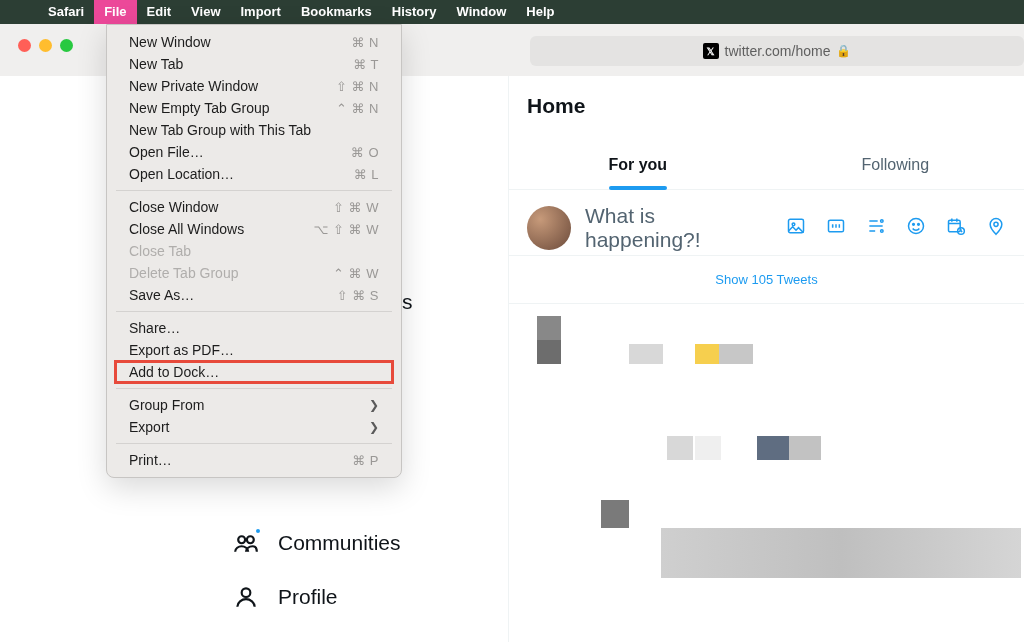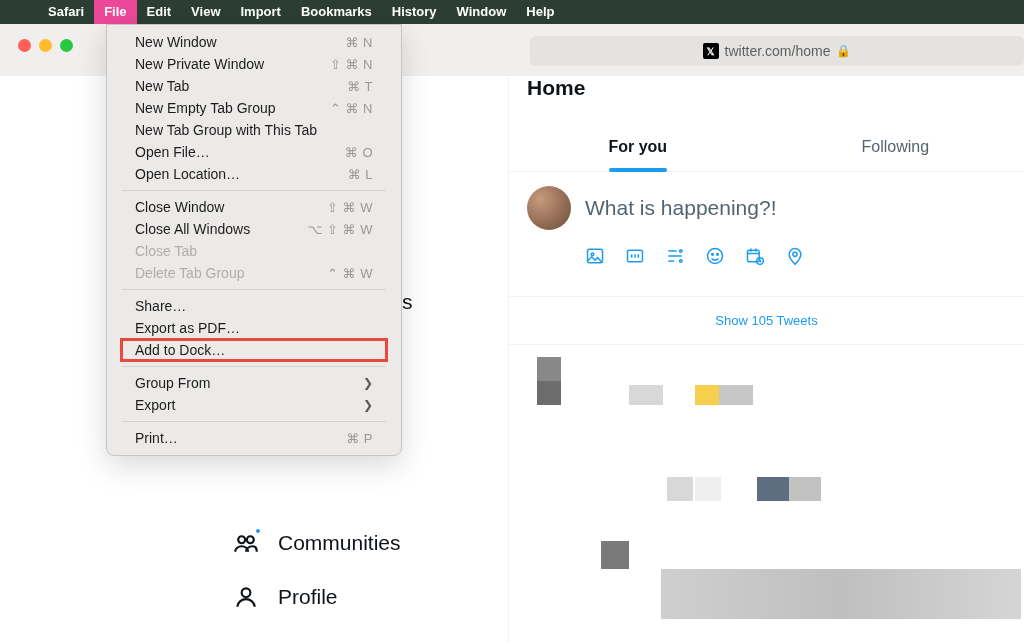--- a/index.html
+++ b/index.html
@@ -16,46 +16,46 @@
   .traffic-lights { position: absolute; top: 15px; left: 18px; display: flex; gap: 8px; }
   .tl { width: 13px; height: 13px; border-radius: 50%; }
   .tl.red { background: #ff5f57; }
   .tl.yellow { background: #ffbd2e; }
   .tl.green { background: #28c940; }
   .addr-bar { position: absolute; left: 530px; right: 0; top: 12px; height: 30px; background: #e4e3e2; border-radius: 6px; display: flex; align-items: center; justify-content: center; gap: 6px; color: #5f5f5f; font-size: 14px; }
   .addr-bar .x-badge { width: 16px; height: 16px; background: #000; color: #fff; display: flex; align-items: center; justify-content: center; font-size: 10px; font-weight: 700; border-radius: 2px; }
   .addr-bar .lock { font-size: 12px; color: #9a9a9a; }
 
   
-  .dropdown { position: absolute; top: 24px; left: 106px; width: 296px; background: #eceae8; border: 1px solid #c7c5c3; border-radius: 0 0 8px 8px; box-shadow: 0 10px 30px rgba(0,0,0,.15); padding: 6px 14px; z-index: 50; }
+  .dropdown { position: absolute; top: 24px; left: 106px; width: 296px; background: #eceae8; border: 1px solid #c7c5c3; border-radius: 0 0 8px 8px; box-shadow: 0 10px 30px rgba(0,0,0,.15); padding: 6px 8px; z-index: 50; }
   .dropdown .dd-item { display: flex; justify-content: space-between; align-items: center; padding: 3px 14px; font-size: 14px; color: #1d1d1d; }
   .dropdown .dd-item.disabled { color: #b0aeac; }
   .dropdown .dd-short { color: #9a9896; font-size: 13px; letter-spacing: 0.5px; }
   .dropdown .dd-sep { height: 1px; background: #d4d2d0; margin: 5px 1px; }
   .dropdown .dd-item.highlight { outline: 3px solid #e74a3b; outline-offset: -2px; }
   .dropdown .dd-chevron { color: #5a5a5a; font-size: 12px; }
 
   
   .page { position: absolute; top: 76px; left: 0; right: 0; bottom: 0; background: #fff; }
   
   .left-nav { position: absolute; left: 232px; top: 440px; width: 250px; }
   .nav-row { display: flex; align-items: center; gap: 18px; padding: 13px 0; font-size: 21px; color: #0f1419; text-align: right; }
   .nav-row .nav-icon { width: 28px; height: 28px; display: flex; align-items: center; justify-content: center; }
   .nav-row svg { width: 26px; height: 26px; fill: none; stroke: #0f1419; stroke-width: 2; }
   .badge-dot { position: absolute; width: 8px; height: 8px; background: #1d9bf0; border-radius: 50%; top: -2px; right: -2px; border: 2px solid #fff; }
 
   
   .main-col { position: absolute; left: 508px; right: 0; top: 0; bottom: 0; border-left: 1px solid #eff3f4; }
-  .main-col h2 { font-size: 21px; font-weight: 800; padding: 0 18px 24px; color: #0f1419; }
+  .main-col h2 { font-size: 21px; font-weight: 800; padding: 18px 18px 24px; color: #0f1419; }
   .tabs { display: flex; border-bottom: 1px solid #eff3f4; }
   .tabs .tab { flex: 1; text-align: center; padding: 14px 0 15px; font-size: 16px; color: #536471; position: relative; }
   .tabs .tab.active { color: #0f1419; font-weight: 700; }
   .tabs .tab.active::after { content: ""; position: absolute; bottom: -1px; left: 50%; transform: translateX(-50%); width: 58px; height: 4px; background: #1d9bf0; border-radius: 4px; }
 
-  .composer { display: flex; padding: 14px 18px 18px; gap: 4px; border-bottom: 1px solid #eff3f4; flex-direction: column; }
+  .composer { display: flex; padding: 14px 18px 3px; gap: 4px; border-bottom: 1px solid #eff3f4; flex-direction: row; }
   .composer-top { display: flex; gap: 14px; align-items: center; }
   .avatar { width: 44px; height: 44px; border-radius: 50%; background: radial-gradient(circle at 30% 30%, #c79a7a, #6b4a3a); flex-shrink: 0; }
   .composer-placeholder { font-size: 21px; color: #536471; }
   .composer-icons { display: flex; gap: 20px; padding: 12px 0 12px 58px; }
   .composer-icons .cicon { width: 20px; height: 20px; }
   .composer-icons svg { width: 20px; height: 20px; fill: none; stroke: #1d9bf0; stroke-width: 1.8; }
 
   .show-tweets { text-align: center; padding: 16px 0; color: #1d9bf0; font-size: 13px; border-bottom: 1px solid #eff3f4; }
 
   
@@ -103,26 +103,26 @@
     <span class="lock">🔒</span>
   </div>
 </div>
 
 <div class="dropdown">
   <div class="dd-item">
       <span>New Window</span>
       <span class="dd-short">⌘ N</span>
     </div>
   <div class="dd-item">
+      <span>New Tab</span>
+      <span class="dd-short">⌘ T</span>
+    </div>
+  <div class="dd-item">
       <span>New Private Window</span>
       <span class="dd-short">⇧ ⌘ N</span>
-    </div>
-  <div class="dd-item">
-      <span>New Tab</span>
-      <span class="dd-short">⌘ T</span>
     </div>
   <div class="dd-item">
       <span>New Empty Tab Group</span>
       <span class="dd-short">⌃ ⌘ N</span>
     </div>
   <div class="dd-item">
       <span>New Tab Group with This Tab</span>
       <span class="dd-short"></span>
     </div>
   <div class="dd-item">
@@ -142,20 +142,24 @@
       <span>Close All Windows</span>
       <span class="dd-short">⌥ ⇧ ⌘ W</span>
     </div>
   <div class="dd-item disabled">
       <span>Close Tab</span>
       <span class="dd-short"></span>
     </div>
   <div class="dd-item disabled">
       <span>Delete Tab Group</span>
       <span class="dd-short">⌃ ⌘ W</span>
+    </div>
+  <div class="dd-item">
+      <span>Save As…</span>
+      <span class="dd-short">⇧ ⌘ S</span>
     </div>
   <div class="dd-sep"></div>
   <div class="dd-item">
       <span>Share…</span>
     </div>
   <div class="dd-item">
       <span>Export as PDF…</span>
     </div>
   <div class="dd-item highlight">
       <span>Add to Dock…</span>

